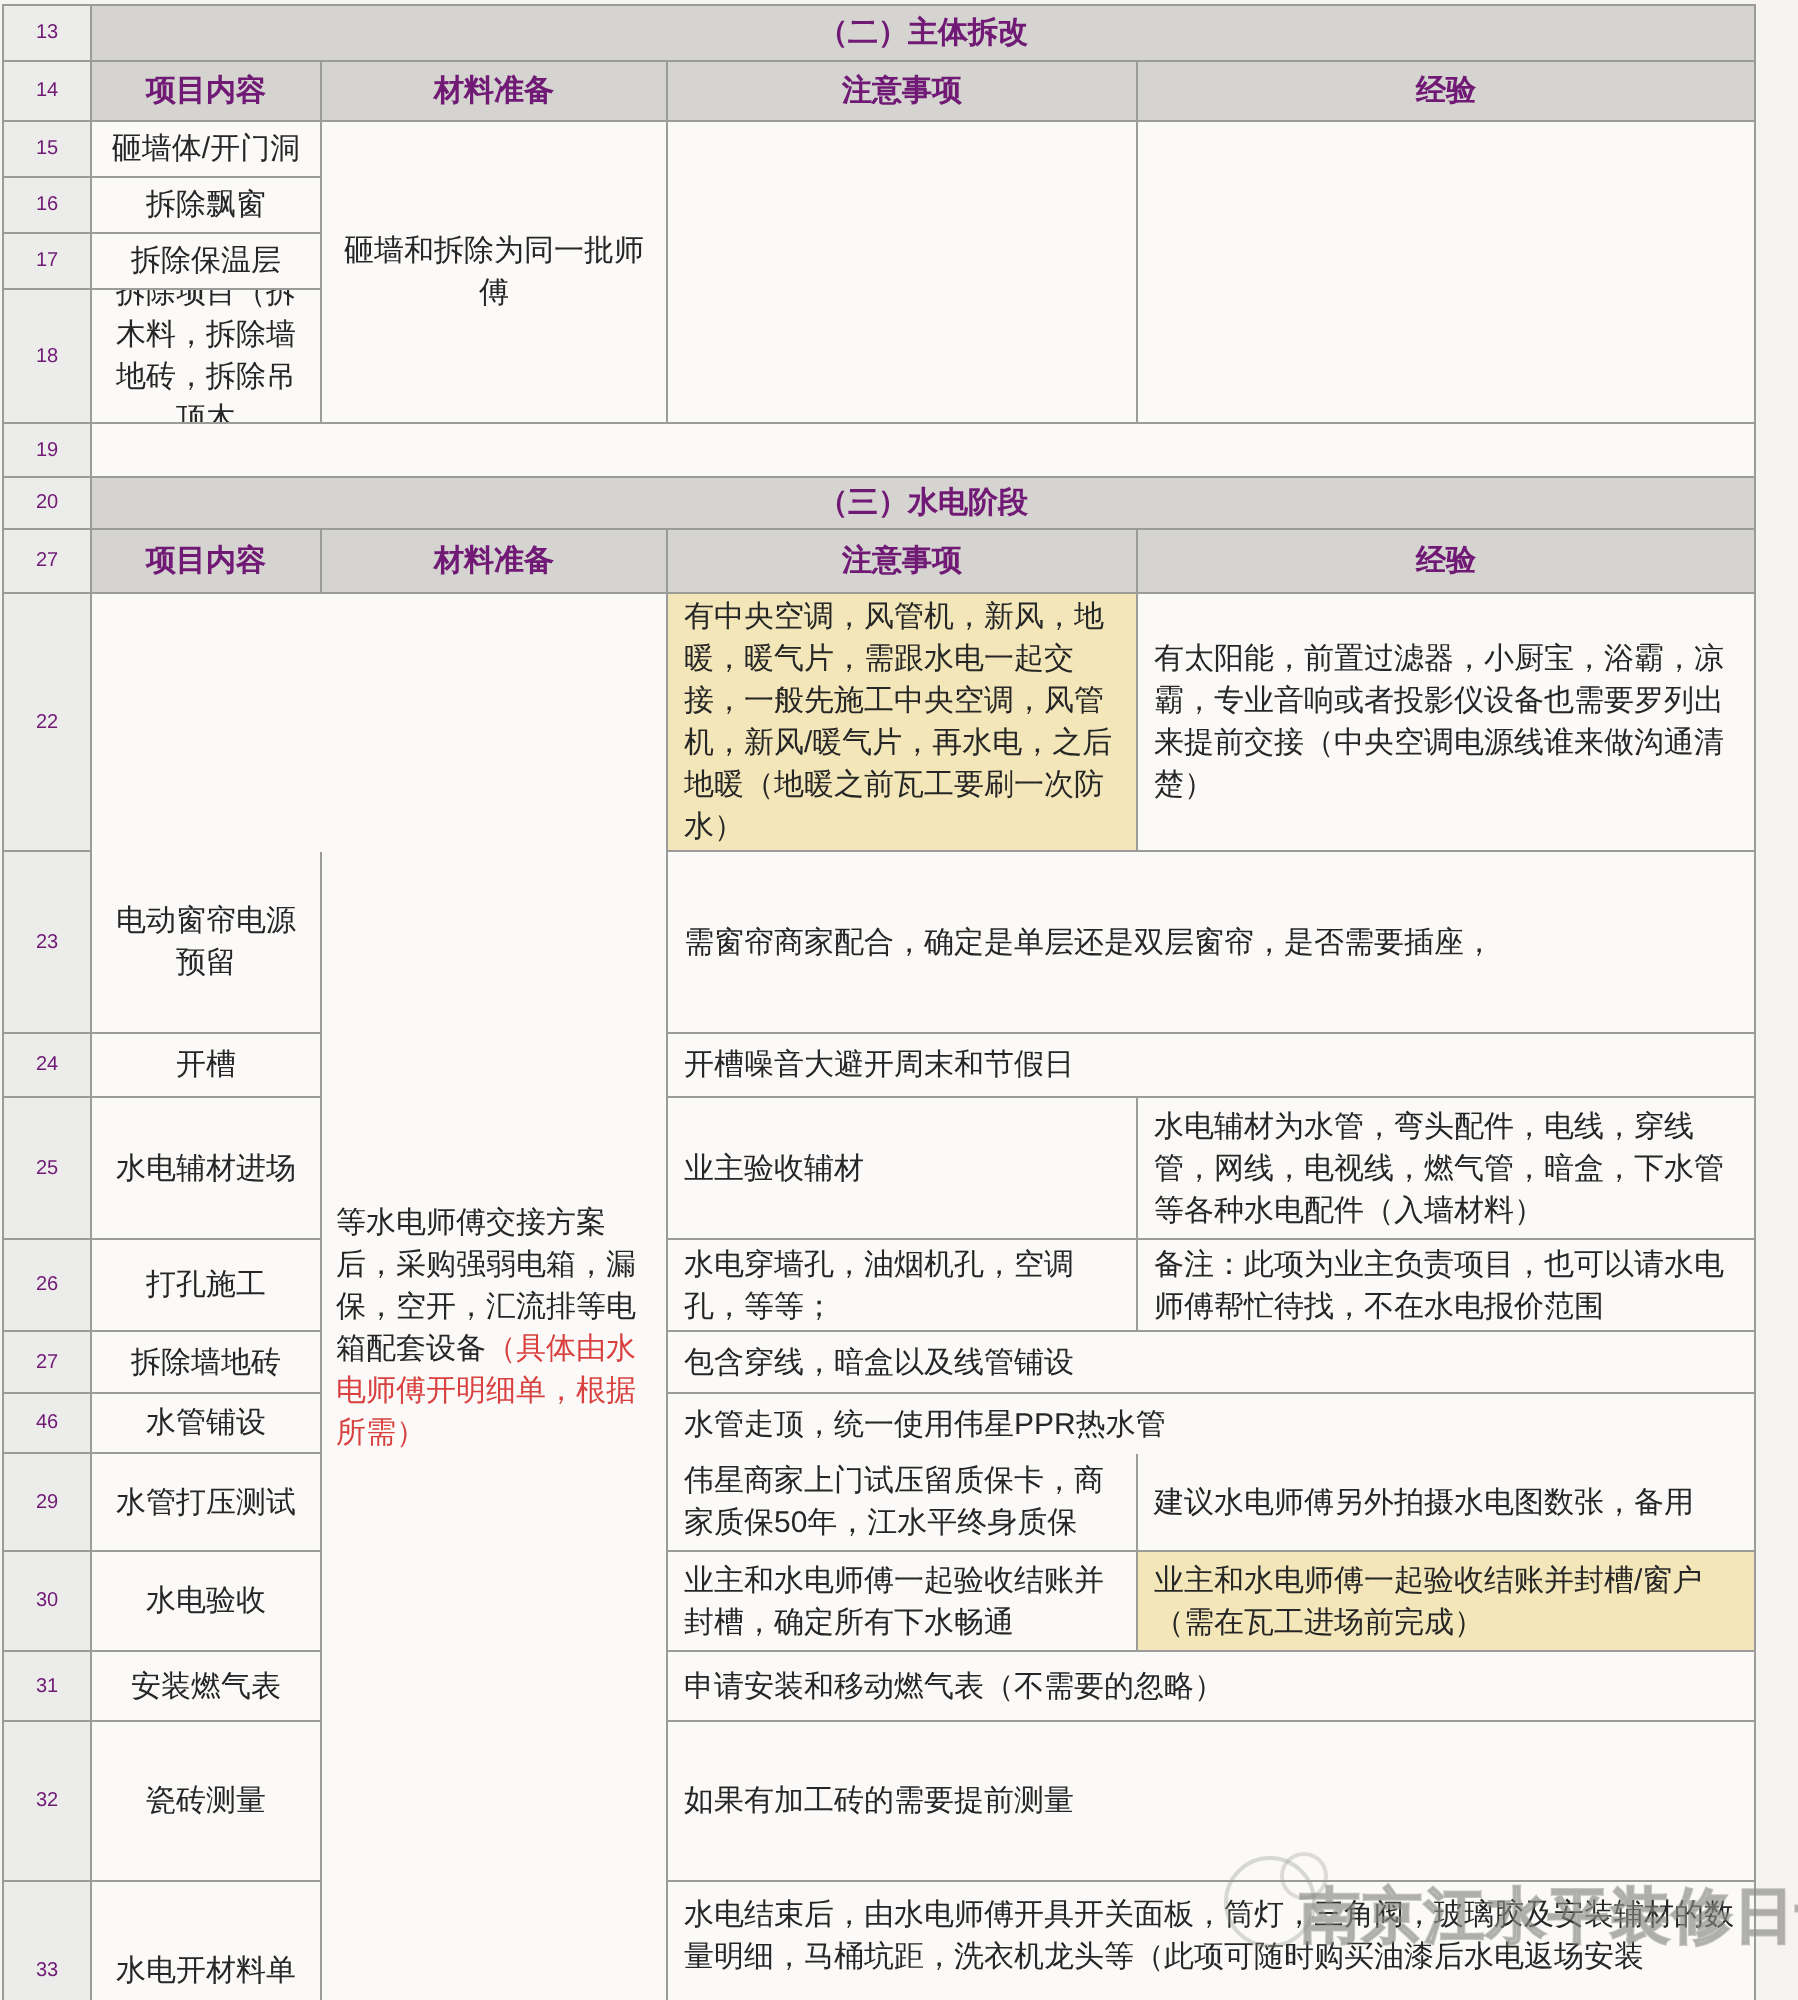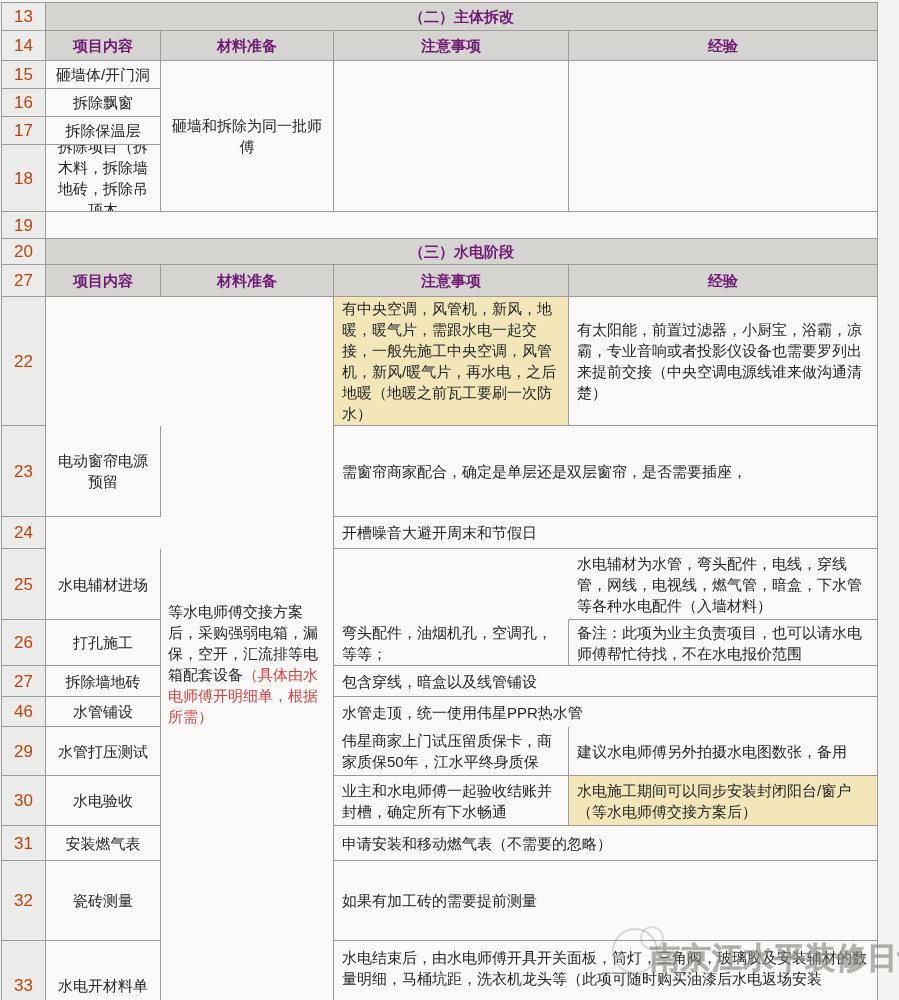--- a/index.html
+++ b/index.html
@@ -16,21 +16,21 @@
     grid-template-rows:28px 30px 28px 28px 28px 67px 27px 26px 32px 129px 91px 32px 71px 46px 31px 30px 49px 50px 35px 80px 90px;
     border-top:1px solid #9b9b99;border-left:1px solid #9b9b99;
     background:#fbfaf8;
   }
   .c{
     border-right:1px solid #9b9b99;border-bottom:1px solid #9b9b99;
     background:#fbfaf8;display:flex;align-items:center;
     font-size:15px;line-height:21px;padding:2px 7px;overflow:hidden;
     box-sizing:border-box;
   }
-  .rn{background:#ececea;justify-content:center;color:#c2410c;font-size:17px;padding:0;}
+  .rn{background:#ececea;justify-content:center;color:#701a75;font-size:10px;padding:0;}
   .gray{background:#d5d4d1;font-weight:700;justify-content:center;text-align:center;padding:0;color:#701a75;}
   .item{justify-content:center;text-align:center;padding:2px 8px;}
   .matc{justify-content:center;text-align:center;}
   .note{padding:15px 8px;}
   .top{align-items:flex-start;padding-top:6px;}
   .hl{background:#f3e7ba;}
   .red{color:#d8413f;}
   .wm{
     position:absolute;left:650px;top:938px;z-index:5;white-space:nowrap;
     font-size:30px;font-weight:700;letter-spacing:1px;
@@ -91,53 +91,55 @@
 
     <div class="c" style="grid-area:7/2/8/6"></div>
 
     <div class="c gray" style="grid-area:8/2/9/6">（三）水电阶段</div>
     <div class="c gray" style="grid-area:9/2/10/3">项目内容</div>
     <div class="c gray" style="grid-area:9/3/10/4">材料准备</div>
     <div class="c gray" style="grid-area:9/4/10/5">注意事项</div>
     <div class="c gray" style="grid-area:9/5/10/6">经验</div>
 
     <div class="c item" style="grid-area:11/2/12/3">电动窗帘电源预留</div>
+    <div class="c item" style="grid-area:12/2/13/3">开槽</div>
     <div class="c item" style="grid-area:13/2/14/3">水电辅材进场</div>
     <div class="c item" style="grid-area:14/2/15/3">打孔施工</div>
     <div class="c item" style="grid-area:15/2/16/3">拆除墙地砖</div>
     <div class="c item" style="grid-area:16/2/17/3">水管铺设</div>
     <div class="c item" style="grid-area:17/2/18/3">水管打压测试</div>
     <div class="c item" style="grid-area:18/2/19/3">水电验收</div>
     <div class="c item" style="grid-area:19/2/20/3">安装燃气表</div>
     <div class="c item" style="grid-area:20/2/21/3">瓷砖测量</div>
     <div class="c item" style="grid-area:21/2/22/3">水电开材料单</div>
 
     <div class="c" style="grid-area:10/3/22/4">
       <div><span>等水电师傅交接方案后，采购强弱电箱，漏保，空开，汇流排等电箱配套设备</span><span class="red">（具体由水电师傅开明细单，根据所需）</span></div>
     </div>
 
     <div class="c note hl" style="grid-area:10/4/11/5">有中央空调，风管机，新风，地暖，暖气片，需跟水电一起交接，一般先施工中央空调，风管机，新风/暖气片，再水电，之后地暖（地暖之前瓦工要刷一次防水）</div>
     <div class="c note" style="grid-area:10/5/11/6">有太阳能，前置过滤器，小厨宝，浴霸，凉霸，专业音响或者投影仪设备也需要罗列出来提前交接（中央空调电源线谁来做沟通清楚）</div>
 
     <div class="c note" style="grid-area:11/4/12/6">需窗帘商家配合，确定是单层还是双层窗帘，是否需要插座，</div>
     <div class="c note" style="grid-area:12/4/13/6">开槽噪音大避开周末和节假日</div>
 
+    <div class="c note" style="grid-area:13/4/14/5">业主验收辅材</div>
     <div class="c note" style="grid-area:13/5/14/6">水电辅材为水管，弯头配件，电线，穿线管，网线，电视线，燃气管，暗盒，下水管等各种水电配件（入墙材料）</div>
 
-    <div class="c note" style="grid-area:14/4/15/5">弯头配件，油烟机孔，空调孔，等等；</div>
+    <div class="c note" style="grid-area:14/4/15/5">水电穿墙孔，油烟机孔，空调孔，等等；</div>
     <div class="c note" style="grid-area:14/5/15/6">备注：此项为业主负责项目，也可以请水电师傅帮忙待找，不在水电报价范围</div>
 
     <div class="c note" style="grid-area:15/4/16/6">包含穿线，暗盒以及线管铺设</div>
     <div class="c note" style="grid-area:16/4/17/6">水管走顶，统一使用伟星PPR热水管</div>
 
     <div class="c note" style="grid-area:17/4/18/5">伟星商家上门试压留质保卡，商家质保50年，江水平终身质保</div>
     <div class="c note" style="grid-area:17/5/18/6">建议水电师傅另外拍摄水电图数张，备用</div>
 
     <div class="c note" style="grid-area:18/4/19/5">业主和水电师傅一起验收结账并封槽，确定所有下水畅通</div>
-    <div class="c note hl" style="grid-area:18/5/19/6">水电施工期间可以同步安装封闭阳台/窗户（等水电师傅交接方案后）</div>
+    <div class="c note hl" style="grid-area:18/5/19/6">业主和水电师傅一起验收结账并封槽/窗户（需在瓦工进场前完成）</div>
 
     <div class="c note" style="grid-area:19/4/20/6">申请安装和移动燃气表（不需要的忽略）</div>
     <div class="c note" style="grid-area:20/4/21/6">如果有加工砖的需要提前测量</div>
     <div class="c note top" style="grid-area:21/4/22/6">水电结束后，由水电师傅开具开关面板，筒灯，三角阀，玻璃胶及安装辅材的数量明细，马桶坑距，洗衣机龙头等（此项可随时购买油漆后水电返场安装</div>
 
   </div>
 
   <div class="wm-logo"></div>
   <div class="wm">南京江水平装修日记</div>
 </div>

